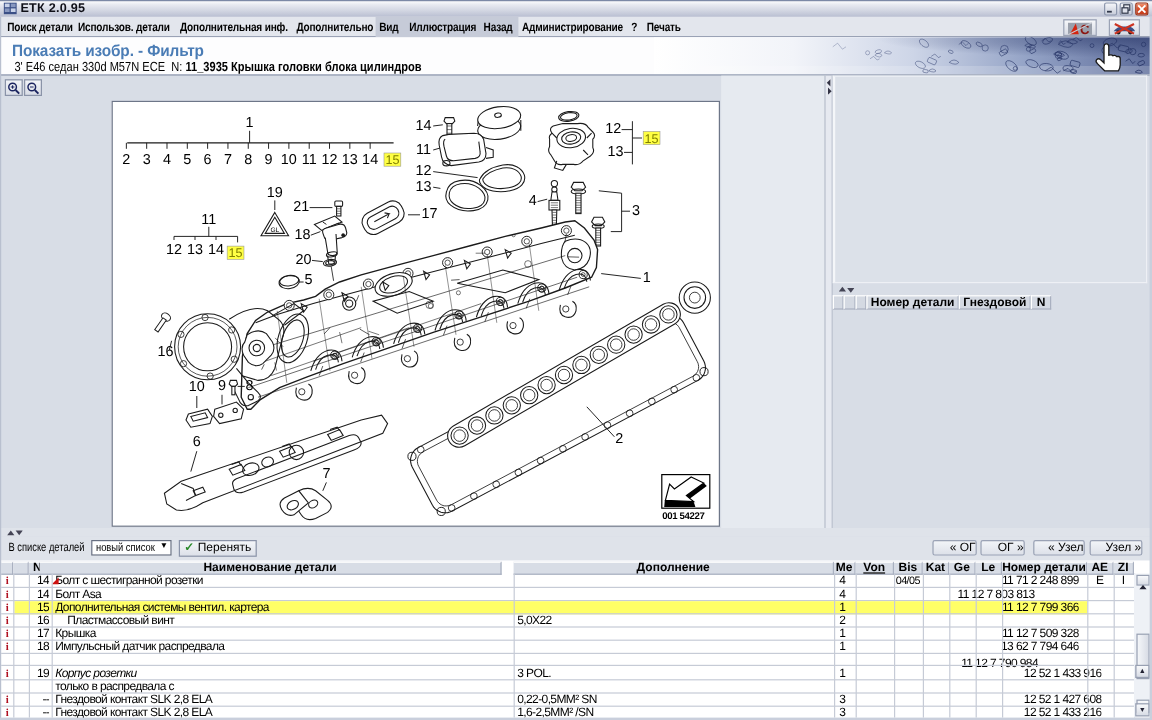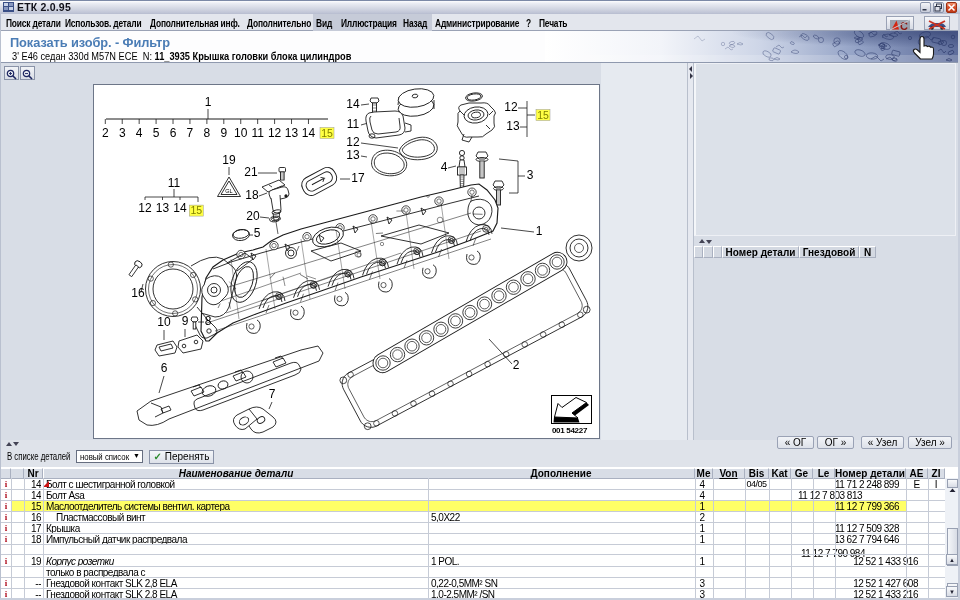--- a/index.html
+++ b/index.html
@@ -36,21 +36,21 @@
 #vsplit { left:687px; top:63px; width:7px; height:377px; background:#e6e9f0; border-left:1px solid #b8bfcc; border-right:1px solid #b8bfcc;}
 #rtop { left:694px; top:63px; width:262px; height:173px; background:#dce1e9; border:1px solid #eef0f5; border-left:2px solid #f4f6f9;}
 .rth { position:absolute; top:246px; height:12px; background:#d4d9e2; border:1px solid #fff; border-right:1px solid #a9b0c0; border-bottom:1px solid #a9b0c0; font-size:10px; font-weight:bold; text-align:center; line-height:11px;}
 
 
 #botsplit { left:0; top:440px; width:960px; height:7px; background:#dfe3ea; }
 #toolrow { left:0; top:447px; width:960px; height:20px; background:#dfe3ea; }
 #lbl1 { left:7px; top:451px; font-size:10px; transform:scaleX(0.78); transform-origin:0 0; white-space:nowrap;}
 #combo { left:76px; top:450px; width:67px; height:13px; background:#fff; border:1px solid #666e80; font-size:9.5px; }
 #btnper { left:149px; top:450px; width:65px; height:14px; background:linear-gradient(#f4f6f9,#dde1e9); border:1px solid #8a93a8; font-size:10px; text-align:center; line-height:12px;}
-.navbtn { position:absolute; top:436px; height:13px; line-height:11px; background:linear-gradient(#f2f4f8,#dde1e9); border:1px solid #9aa2b5; border-radius:2px; font-size:10px; text-align:center; color:#000;}
+.navbtn { position:absolute; top:450px; height:13px; line-height:11px; background:linear-gradient(#f2f4f8,#dde1e9); border:1px solid #9aa2b5; border-radius:2px; font-size:10px; text-align:right; color:#000;}
 
 
 #ptable { left:0; top:467px; width:960px; height:133px; background:#fff; }
 .th { position:absolute; top:468px; height:11px; background:#d8dde6; border-right:1px solid #a9b0c0; border-bottom:1px solid #a9b0c0; border-top:1px solid #fff; font-size:10px; font-weight:bold; text-align:center; line-height:10px; }
 .cell { position:absolute; height:11px; font-size:10px; line-height:11px; white-space:nowrap; overflow:hidden; letter-spacing:-0.5px; }
 .rowline { position:absolute; left:1px; width:944px; height:1px; background:#c6cbd6; }
 .vline { position:absolute; width:1px; background:#c6cbd6; }
 .iicon { position:absolute; width:10px; height:11px; font-size:9px; font-weight:bold; color:#b01020; text-align:center; font-family:"Liberation Serif",serif; }
 </style>
 </head>
@@ -675,50 +675,50 @@
 <div class="abs" id="btnper"><span style="color:#2a8a2a;font-weight:bold;">✓</span> Перенять</div>
 <div class="navbtn" style="left:777px; width:37px;">« ОГ</div>
 <div class="navbtn" style="left:817px; width:37px;">ОГ »</div>
 <div class="navbtn" style="left:861px; width:43px;">« Узел</div>
 <div class="navbtn" style="left:908px; width:44px;">Узел »</div>
 
 <div class="abs" id="ptable"></div>
 <div class="th" style="left:1px; width:10px;"></div>
 <div class="th" style="left:11px; width:13px;"></div>
 <div class="th" style="left:24px; width:19px;">Nr</div>
-<div class="th" style="left:44px; width:385px;font-style:italic;">Наименование детали</div>
+<div class="th" style="left:33px; width:385px;">Наименование детали</div>
 <div class="th" style="left:428px; width:267px;">Дополнение</div>
 <div class="th" style="left:695px; width:18px;">Me</div>
 <div class="th" style="left:713px; width:32px;text-decoration:underline;">Von</div>
 <div class="th" style="left:745px; width:24px;">Bis</div>
 <div class="th" style="left:769px; width:22px;">Kat</div>
 <div class="th" style="left:791px; width:22px;">Ge</div>
 <div class="th" style="left:813px; width:22px;">Le</div>
 <div class="th" style="left:835px; width:71px;">Номер детали</div>
 <div class="th" style="left:906px; width:22px;">АЕ</div>
 <div class="th" style="left:928px; width:17px;">ZI</div>
 <div class="iicon" style="left:1px; top:479px;">i</div>
 <div class="cell" style="left:24px; top:479px; width:17px; text-align:right;">14</div>
-<div class="cell" style="left:46px; top:479px; width:380px;">Болт с шестигранной головкой</div>
+<div class="cell" style="left:46px; top:479px; width:380px;">Болт с шестигранной розетки</div>
 <div class="cell" style="left:695px; top:479px; width:14px; text-align:center;">4</div>
 <div class="cell" style="left:744px; top:479px; width:25px; text-align:center; font-size:9px;">04/05</div>
 <div class="cell" style="left:823px; top:479px; width:76px; text-align:right;">11 71 2 248 899</div>
 <div class="cell" style="left:906px; top:479px; width:21px; text-align:center;">E</div>
 <div class="cell" style="left:928px; top:479px; width:16px; text-align:center;">I</div>
 <div class="rowline" style="top:489px;"></div>
 <div class="iicon" style="left:1px; top:490px;">i</div>
 <div class="cell" style="left:24px; top:490px; width:17px; text-align:right;">14</div>
 <div class="cell" style="left:46px; top:490px; width:380px;">Болт Asa</div>
 <div class="cell" style="left:695px; top:490px; width:14px; text-align:center;">4</div>
 <div class="cell" style="left:798px; top:490px; width:76px; text-align:left;">11 12 7 803 813</div>
 <div class="rowline" style="top:500px;"></div>
 <div class="abs" style="left:12px; top:501px; width:894px; height:11px; background:#ffff66;"></div>
 <div class="iicon" style="left:1px; top:501px;">i</div>
 <div class="cell" style="left:24px; top:501px; width:17px; text-align:right;">15</div>
-<div class="cell" style="left:46px; top:501px; width:380px;">Маслоотделитель системы вентил. картера</div>
+<div class="cell" style="left:46px; top:501px; width:380px;">Дополнительная системы вентил. картера</div>
 <div class="cell" style="left:695px; top:501px; width:14px; text-align:center;">1</div>
 <div class="cell" style="left:823px; top:501px; width:76px; text-align:right;">11 12 7 799 366</div>
 <div class="rowline" style="top:511px;"></div>
 <div class="iicon" style="left:1px; top:512px;">i</div>
 <div class="cell" style="left:24px; top:512px; width:17px; text-align:right;">16</div>
 <div class="cell" style="left:56px; top:512px; width:380px;">Пластмассовый винт</div>
 <div class="cell" style="left:431px; top:512px; width:260px;">5,0X22</div>
 <div class="cell" style="left:695px; top:512px; width:14px; text-align:center;">2</div>
 <div class="cell" style="left:789px; top:512px; width:76px; text-align:right;margin-top:36px;">11 12 7 790 984</div>
 <div class="rowline" style="top:522px;"></div>
@@ -734,37 +734,37 @@
 <div class="cell" style="left:695px; top:534px; width:14px; text-align:center;">1</div>
 <div class="cell" style="left:823px; top:534px; width:76px; text-align:right;">13 62 7 794 646</div>
 <div class="rowline" style="top:544px;"></div>
 <svg class="abs" style="left:43px; top:481px; width:6px; height:6px;" viewBox="0 0 6 6">
     <path d="M6 0 L6 6 L0 6 Z" fill="#cc1111"></path>
   </svg>
 <div class="rowline" style="top:554px;"></div>
 <div class="iicon" style="left:1px; top:556px;">i</div>
 <div class="cell" style="left:24px; top:556px; width:17px; text-align:right;">19</div>
 <div class="cell" style="left:46px; top:556px; width:380px;font-style:italic;">Корпус розетки</div>
-<div class="cell" style="left:431px; top:556px; width:260px;">1 POL.</div>
+<div class="cell" style="left:431px; top:556px; width:260px;">3 POL.</div>
 <div class="cell" style="left:695px; top:556px; width:14px; text-align:center;">1</div>
 <div class="cell" style="left:842px; top:556px; width:76px; text-align:right;">12 52 1 433 916</div>
 <div class="rowline" style="top:566px;"></div>
 <div class="cell" style="left:46px; top:567px; width:380px;">только в распредвала с</div>
 <div class="rowline" style="top:577px;"></div>
 <div class="iicon" style="left:1px; top:578px;">i</div>
 <div class="cell" style="left:24px; top:578px; width:17px; text-align:right;">--</div>
 <div class="cell" style="left:46px; top:578px; width:380px;">Гнездовой контакт SLK 2,8 ELA</div>
 <div class="cell" style="left:431px; top:578px; width:260px;">0,22-0,5MM² SN</div>
 <div class="cell" style="left:695px; top:578px; width:14px; text-align:center;">3</div>
 <div class="cell" style="left:842px; top:578px; width:76px; text-align:right;">12 52 1 427 608</div>
 <div class="rowline" style="top:588px;"></div>
 <div class="iicon" style="left:1px; top:589px;">i</div>
 <div class="cell" style="left:24px; top:589px; width:17px; text-align:right;">--</div>
 <div class="cell" style="left:46px; top:589px; width:380px;">Гнездовой контакт SLK 2,8 ELA</div>
-<div class="cell" style="left:431px; top:589px; width:260px;">1,0-2,5MM² /SN</div>
+<div class="cell" style="left:431px; top:589px; width:260px;">1,6-2,5MM² /SN</div>
 <div class="cell" style="left:695px; top:589px; width:14px; text-align:center;">3</div>
 <div class="cell" style="left:842px; top:589px; width:76px; text-align:right;">12 52 1 433 216</div>
 <div class="rowline" style="top:599px;"></div>
 <div class="vline" style="left:11px; top:478px; height:120px;"></div>
 <div class="vline" style="left:24px; top:478px; height:120px;"></div>
 <div class="vline" style="left:43px; top:478px; height:120px;"></div>
 <div class="vline" style="left:428px; top:478px; height:120px;"></div>
 <div class="vline" style="left:695px; top:478px; height:120px;"></div>
 <div class="vline" style="left:713px; top:478px; height:120px;"></div>
 <div class="vline" style="left:745px; top:478px; height:120px;"></div>

